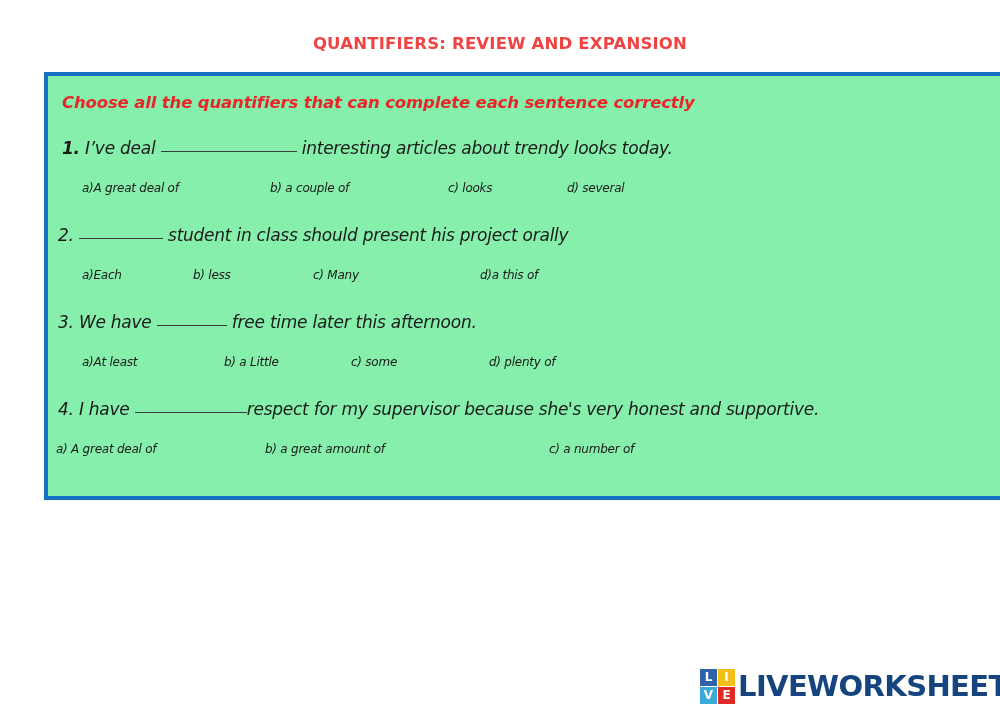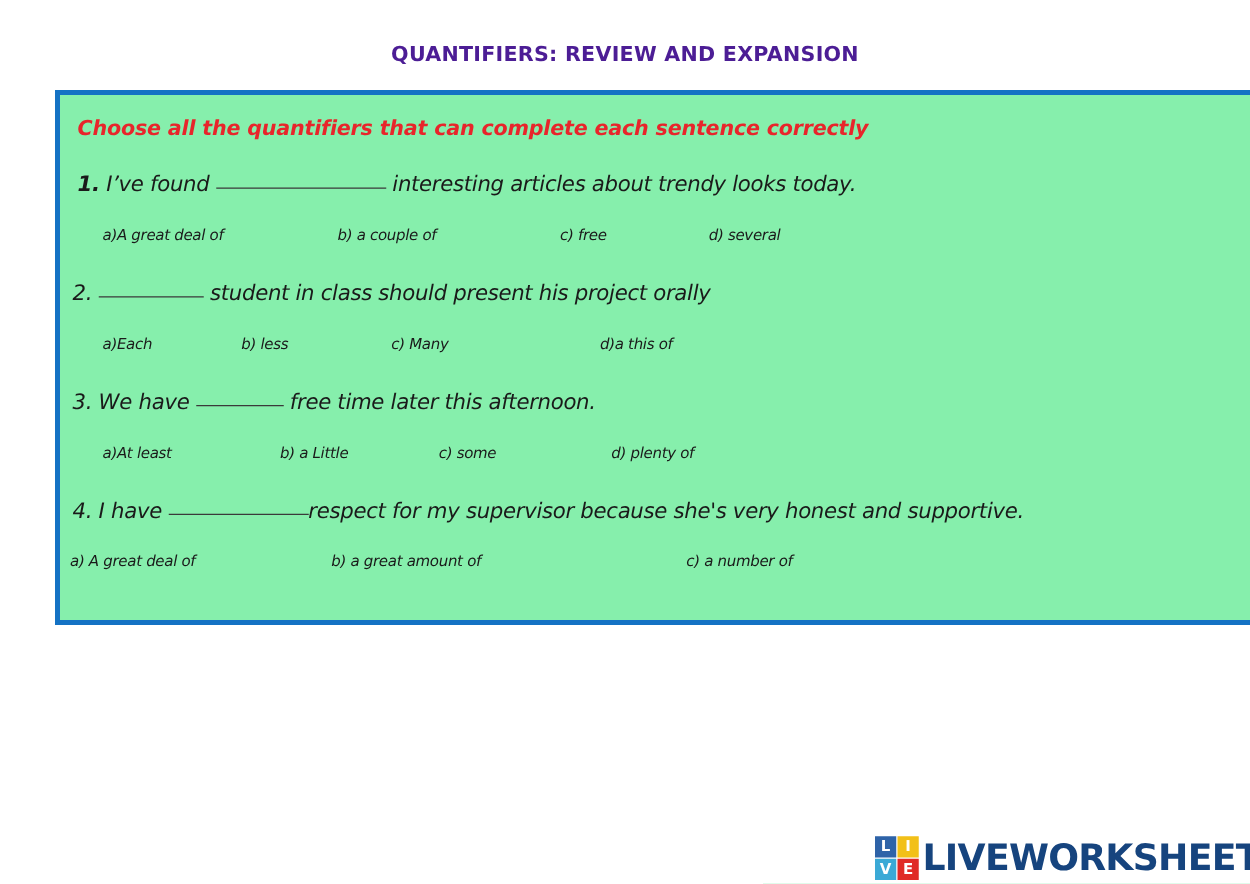--- a/index.html
+++ b/index.html
@@ -19,21 +19,21 @@
   
   .sheet-title {
     position: absolute;
     top: 34px;
     left: 0;
     width: 1000px;
     text-align: center;
     font-size: 16.5px;
     font-weight: bold;
     letter-spacing: 0.2px;
-    color: #4c1d95;
+    color: #ef4444;
     font-family: "DejaVu Sans", sans-serif;
   }
 
   
   .exercise-box {
     position: absolute;
     left: 44px;
     top: 72px;
     width: 969px;
     height: 428px;
@@ -129,27 +129,27 @@
 <body>
 
 <div class="sheet-title">QUANTIFIERS: REVIEW AND EXPANSION</div>
 
 <div class="exercise-box">
 
   <div class="instruction">Choose all the quantifiers that can complete each sentence correctly</div>
 
   <div class="q-line" style="left:14px; top:62px;">
     <span class="q-num-bold">1.</span>
-    <span> I’ve found </span>
+    <span> I’ve deal </span>
     <span class="blank blank-1"></span>
     <span>interesting articles about trendy looks today.</span>
   </div>
   <div class="opt" style="left:34px; top:105px;">a)A great deal of</div>
   <div class="opt" style="left:222px; top:105px;">b) a couple of</div>
-  <div class="opt" style="left:400px; top:105px;">c) free</div>
+  <div class="opt" style="left:400px; top:105px;">c) looks</div>
   <div class="opt" style="left:519px; top:105px;">d) several</div>
 
   <div class="q-line" style="left:10px; top:149px;">
     <span>2. </span>
     <span class="blank blank-2"></span>
     <span>student in class should present his project orally</span>
   </div>
   <div class="opt" style="left:34px; top:192px;">a)Each</div>
   <div class="opt" style="left:145px; top:192px;">b) less</div>
   <div class="opt" style="left:265px; top:192px;">c) Many</div>

